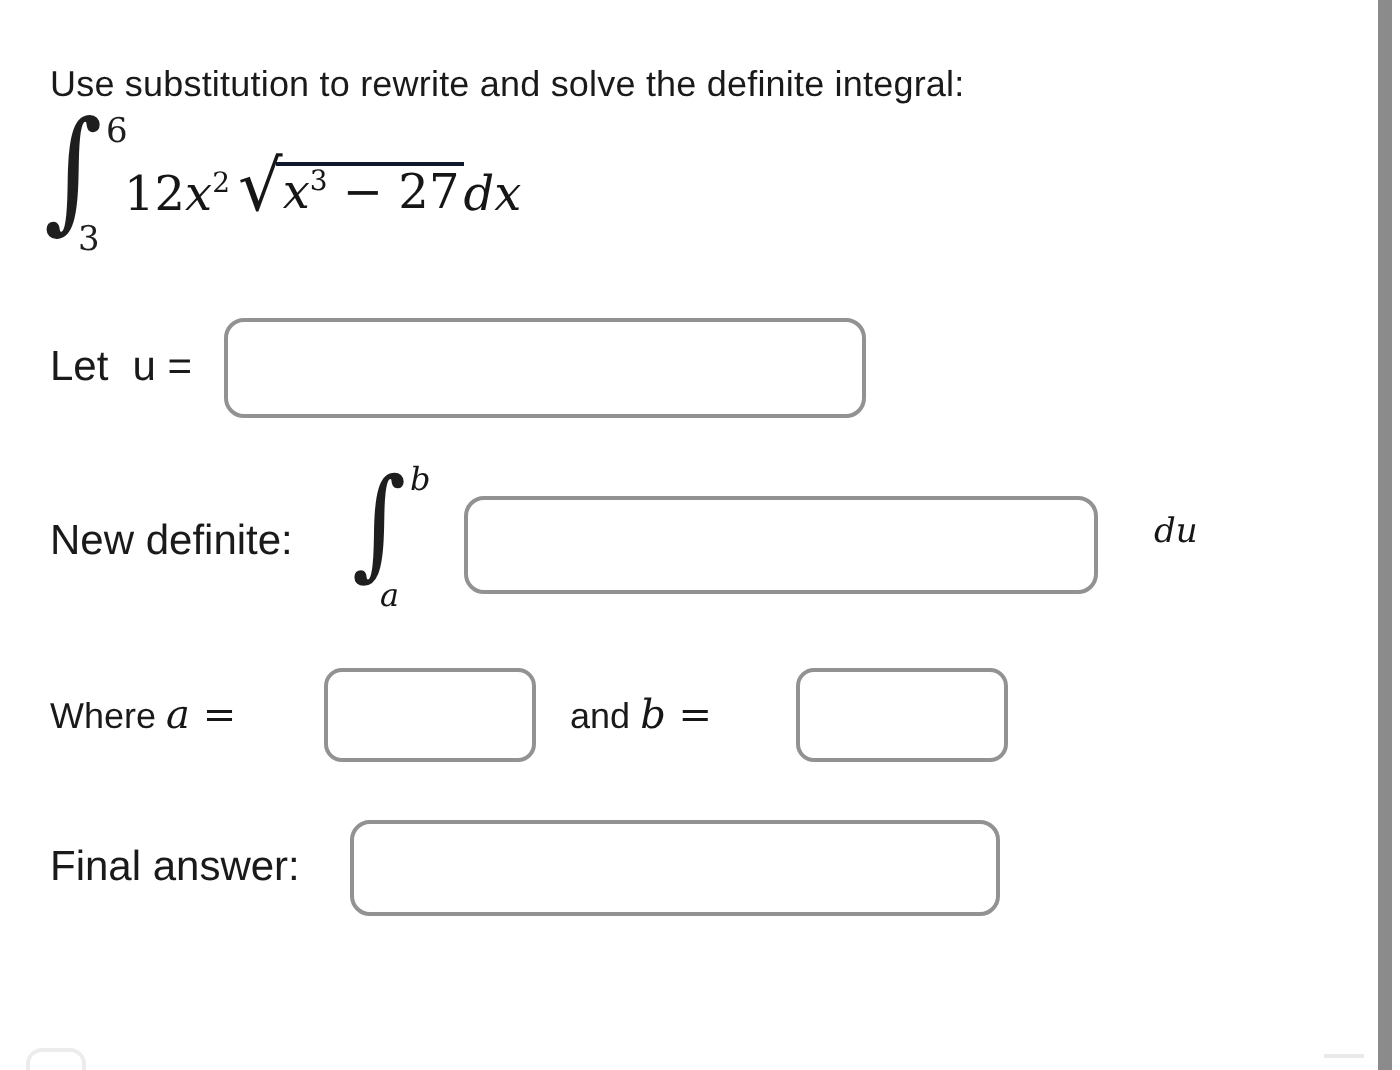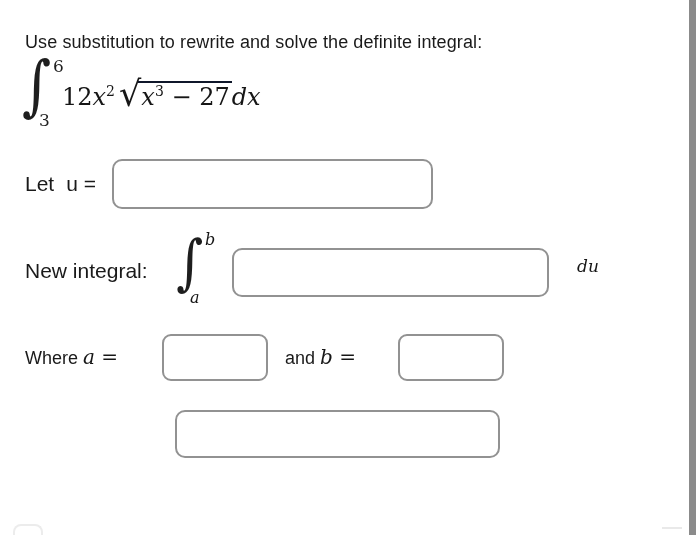--- a/index.html
+++ b/index.html
@@ -126,40 +126,41 @@
       <span class="radicand"><span class="ital">x</span><sup>3</sup><span> − </span><span>27</span></span>
     </span>
     <span class="ital">dx</span>
   </div>
 
   <div class="label let-label">
     <span>Let</span><span class="let-u">u =</span>
   </div>
   <input class="input-box input-u" type="text" value="" style="">
 
-  <div class="label newint-label">New integral:</div>
+  <div class="label newint-label">New definite:</div>
   <div class="intwrap intwrap-small">
     <span class="int-sign">∫</span>
     <span class="lim lim-upper math ital">b</span>
     <span class="lim lim-lower math ital">a</span>
   </div>
   <input class="input-box input-newint" type="text" value="" style="">
   <div class="du-label math ital">du</div>
 
   <div class="label where-label">
     <span>Where</span>
     <span class="math"><span class="ital">a</span><span> = </span></span>
   </div>
   <input class="input-box input-a" type="text" value="" style="">
   <div class="label and-label">
     <span>and</span>
     <span class="math"> <span class="ital">b</span><span> = </span></span>
   </div>
   <input class="input-box input-b" type="text" value="" style="">
 
+  <div class="label final-label">Final answer:</div>
   <input class="input-box input-final" type="text" value="" style="">
 
   <div class="peek-left"></div>
   <div class="peek-right"></div>
 
   <div class="scrollbar-track"></div>
   <div class="scrollbar-thumb"></div>
 
 </div>
 

